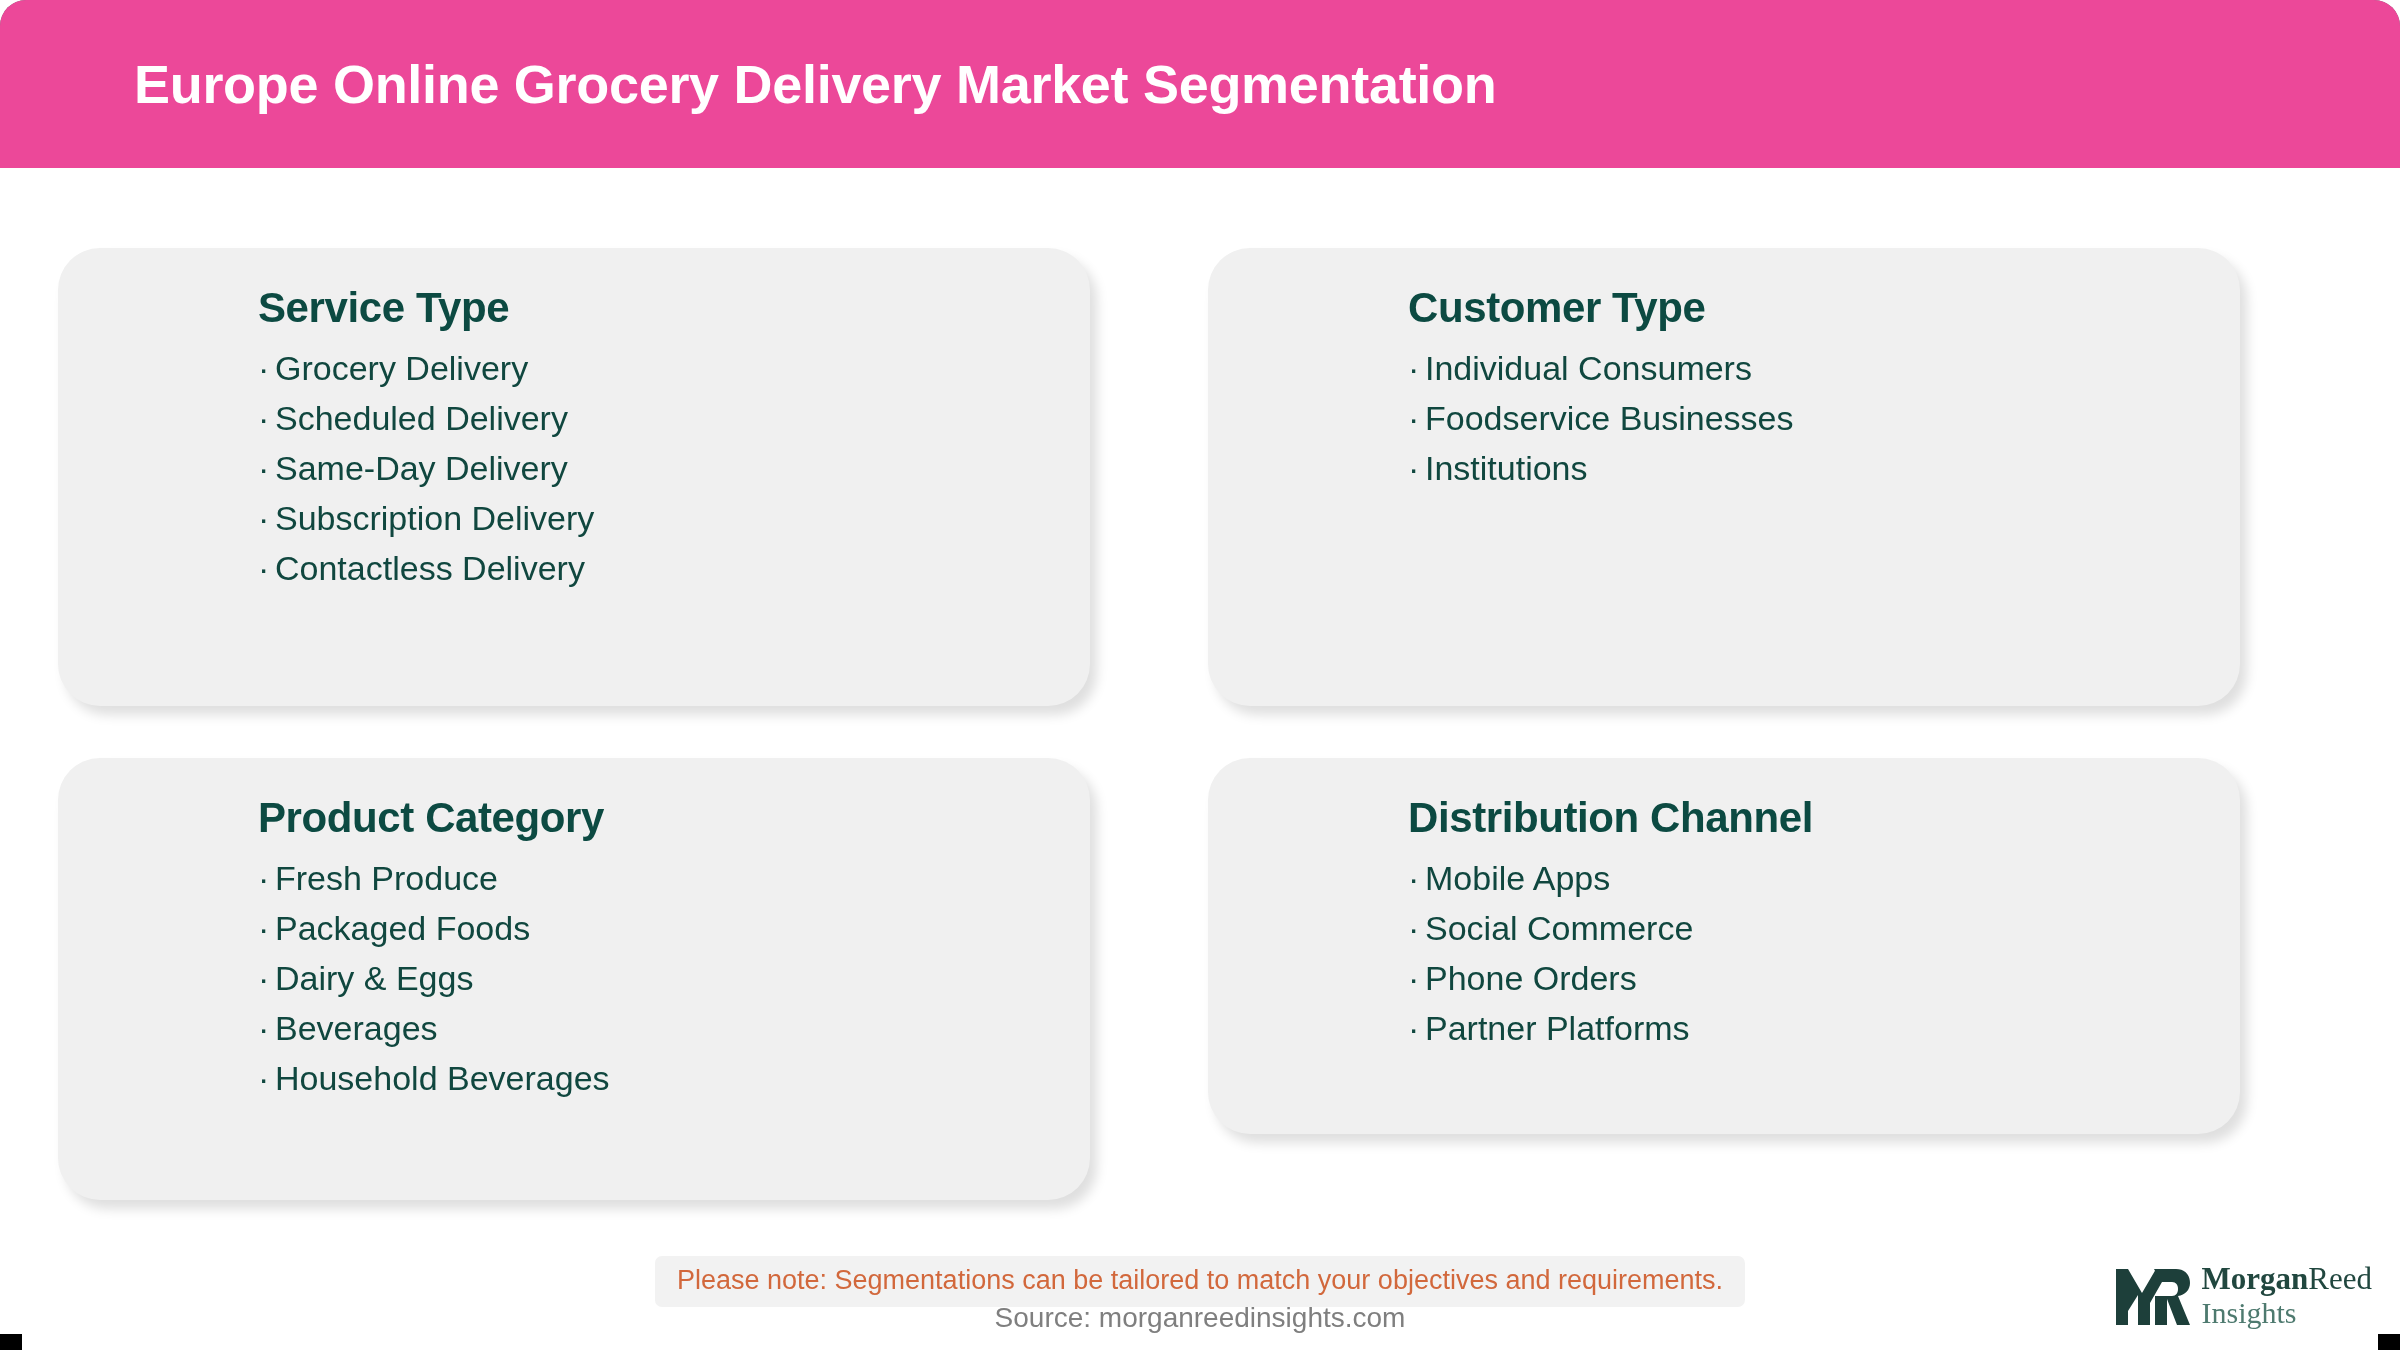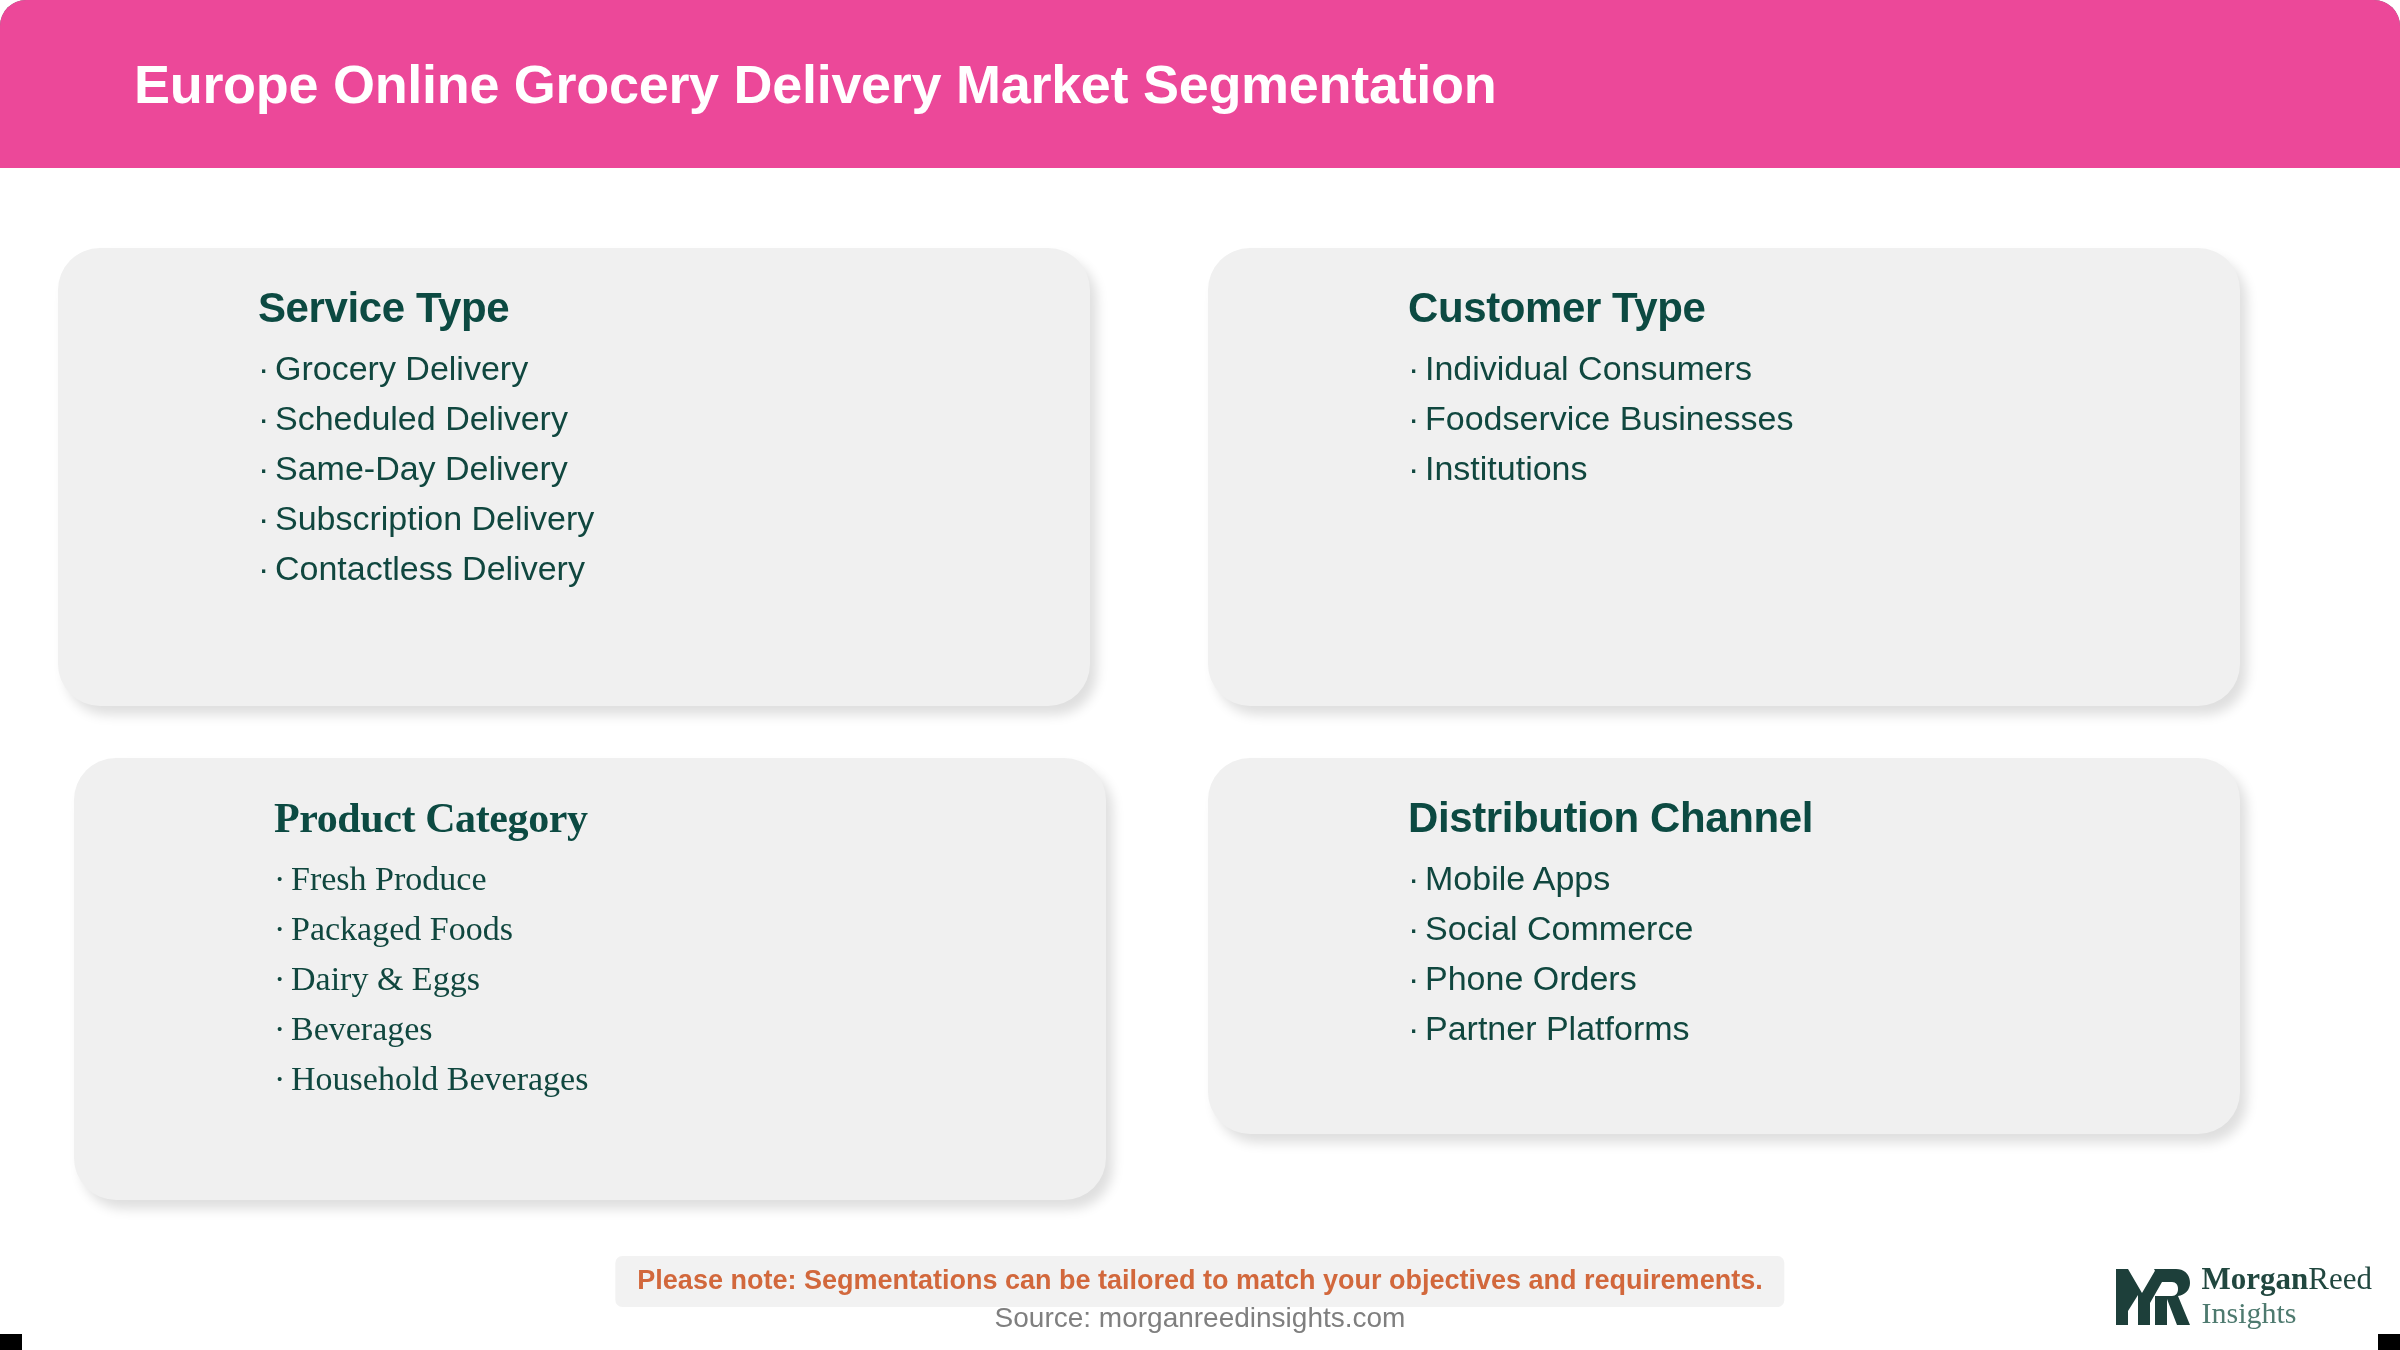--- a/index.html
+++ b/index.html
@@ -73,21 +73,21 @@
   .card {
     position: absolute;
     background: #f0f0f0;
     border-radius: 42px;
     box-shadow: 7px 9px 12px rgba(0,0,0,0.13);
     box-sizing: border-box;
     padding-top: 38px;
   }
   .card.c0 { left: 0;      top: 0;   width: 1032px; height: 458px; }
   .card.c1 { left: 1150px; top: 0;   width: 1032px; height: 458px; }
-  .card.c2 { left: 16px;      top: 510px; width: 1032px; height: 442px; font-family: Liberation Serif, serif; }
+  .card.c2 { left: 0;      top: 510px; width: 1032px; height: 442px; }
   .card.c3 { left: 1150px; top: 510px; width: 1032px; height: 376px; }
 
   .card-inner {
     padding-left: 200px;
     padding-right: 40px;
   }
   .card.c1 .card-inner,
   .card.c3 .card-inner { padding-left: 200px; }
 
   .card-title {
@@ -121,21 +121,21 @@
   .note-pill {
     position: absolute;
     left: 50%;
     transform: translateX(-50%);
     top: 1256px;
     background: #f2f2f2;
     border-radius: 7px;
     padding: 9px 22px 11px 22px;
     color: #d2683c;
     font-size: 27px;
-    font-weight: 700;
+    font-weight: 400;
     white-space: nowrap;
     text-align: right;
   }
   .source-line {
     position: absolute;
     left: 50%;
     transform: translateX(-50%);
     top: 1302px;
     color: #7f7f7f;
     font-size: 28px;

